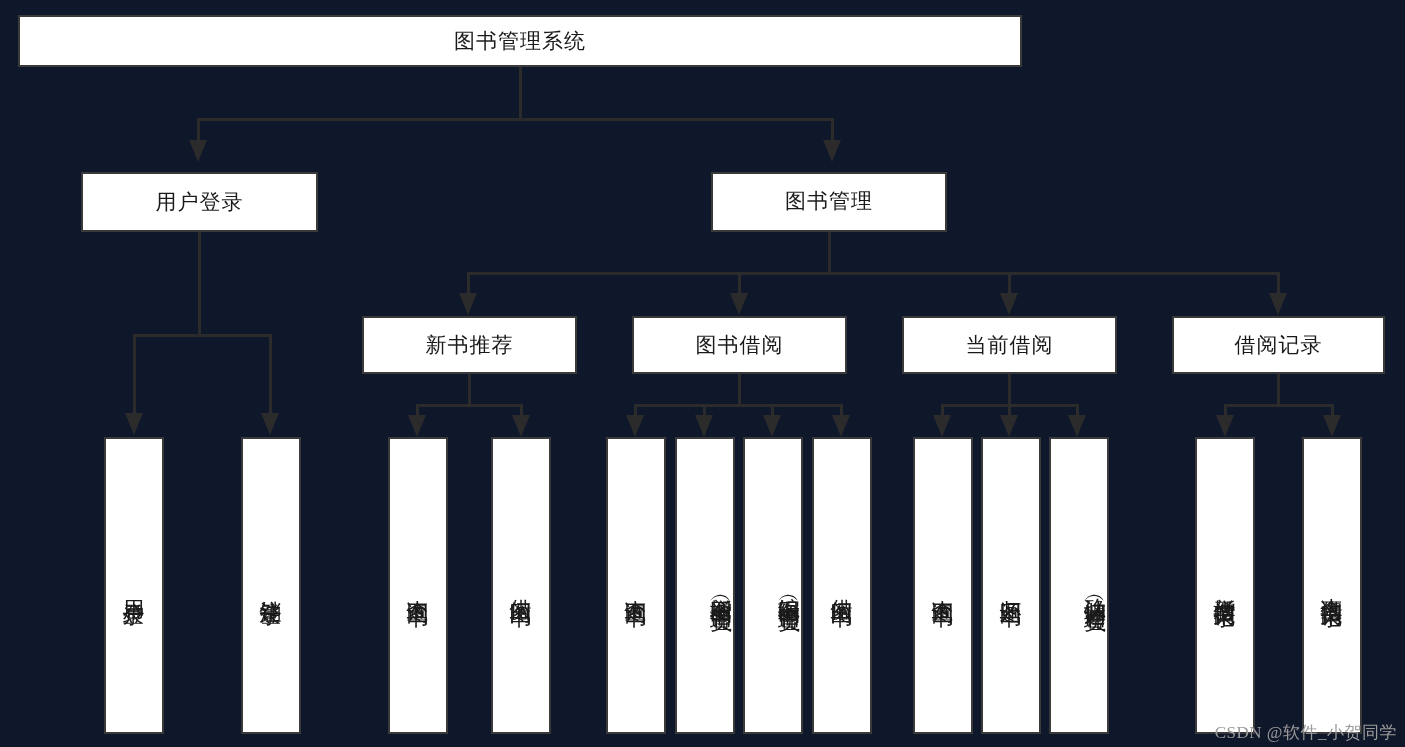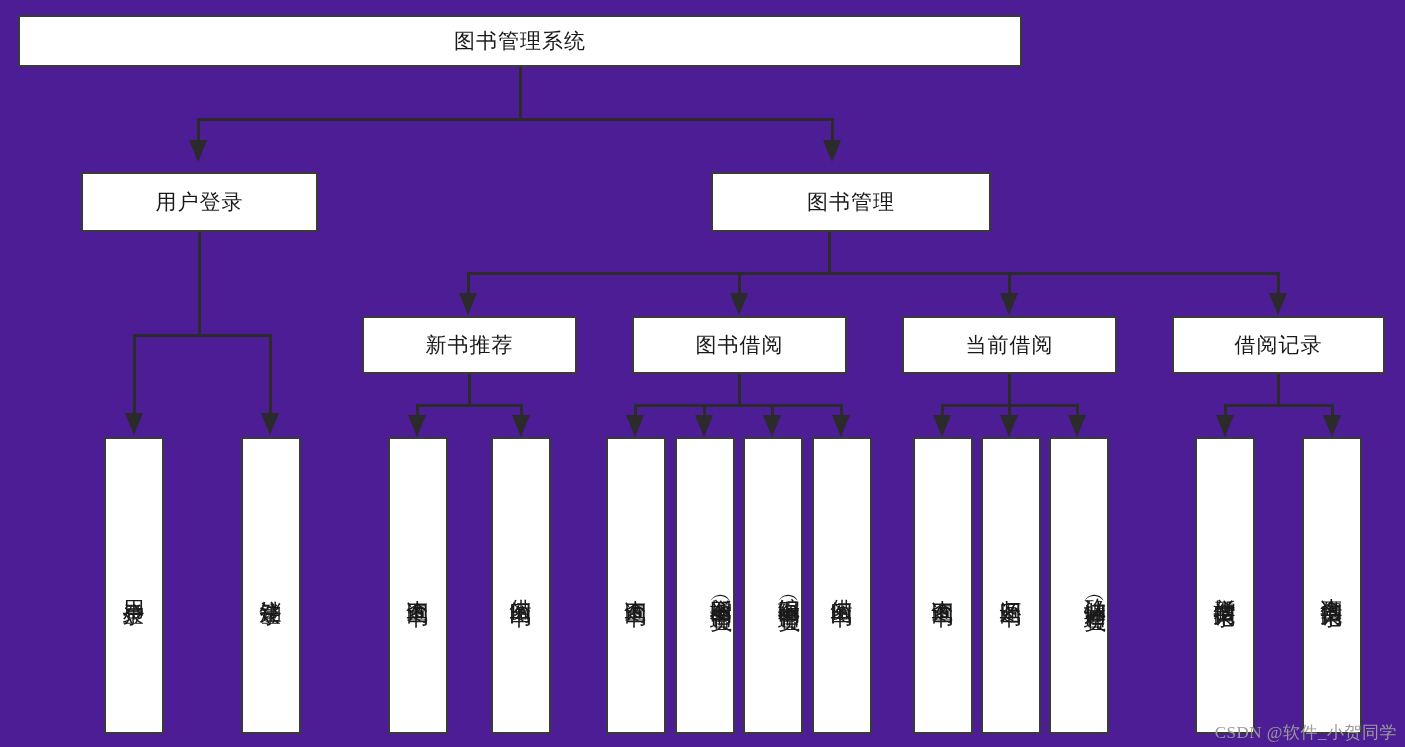--- a/index.html
+++ b/index.html
@@ -1,19 +1,19 @@
 <!DOCTYPE html>
 <html><head>
 <meta charset="utf-8">
 <style>
   html,body{margin:0;padding:0;background:#ffffff;}
   #canvas{
     position:relative;
     width:1405px;height:747px;
-    background:#4c1d95;
+    background:#0f172a;
     font-family:"Liberation Sans","DejaVu Sans",sans-serif;
     overflow:hidden;
   }
   
   .node{
     position:absolute;
     box-sizing:border-box;
     background:#ffffff;
     border:2px solid #3a3a3a;
     display:flex;
@@ -78,21 +78,21 @@
 
   <div class="ln h" style="left:197px;top:118px;width:637px;height:3px;"></div>
   <div class="ln v" style="left:197px;top:118px;width:3px;height:22px;"></div>
   <div class="ln v" style="left:831px;top:118px;width:3px;height:22px;"></div>
   <div class="arw" style="left:189px;top:140px;"></div>
   <div class="arw" style="left:823px;top:140px;"></div>
 
   <div class="node h" style="left:81px;top:172px;width:237px;height:60px;">
     <span class="lbl">用户登录</span>
   </div>
-  <div class="node h" style="left:711px;top:172px;width:280px;height:60px;">
+  <div class="node h" style="left:711px;top:172px;width:236px;height:60px;font-family:Liberation Serif, serif;">
     <span class="lbl">图书管理</span>
   </div>
 
   <div class="ln v" style="left:198px;top:232px;width:3px;height:104px;"></div>
   <div class="ln h" style="left:133px;top:334px;width:139px;height:3px;"></div>
   <div class="ln v" style="left:133px;top:334px;width:3px;height:79px;"></div>
   <div class="ln v" style="left:269px;top:334px;width:3px;height:79px;"></div>
   <div class="arw" style="left:125px;top:413px;"></div>
   <div class="arw" style="left:261px;top:413px;"></div>
 

